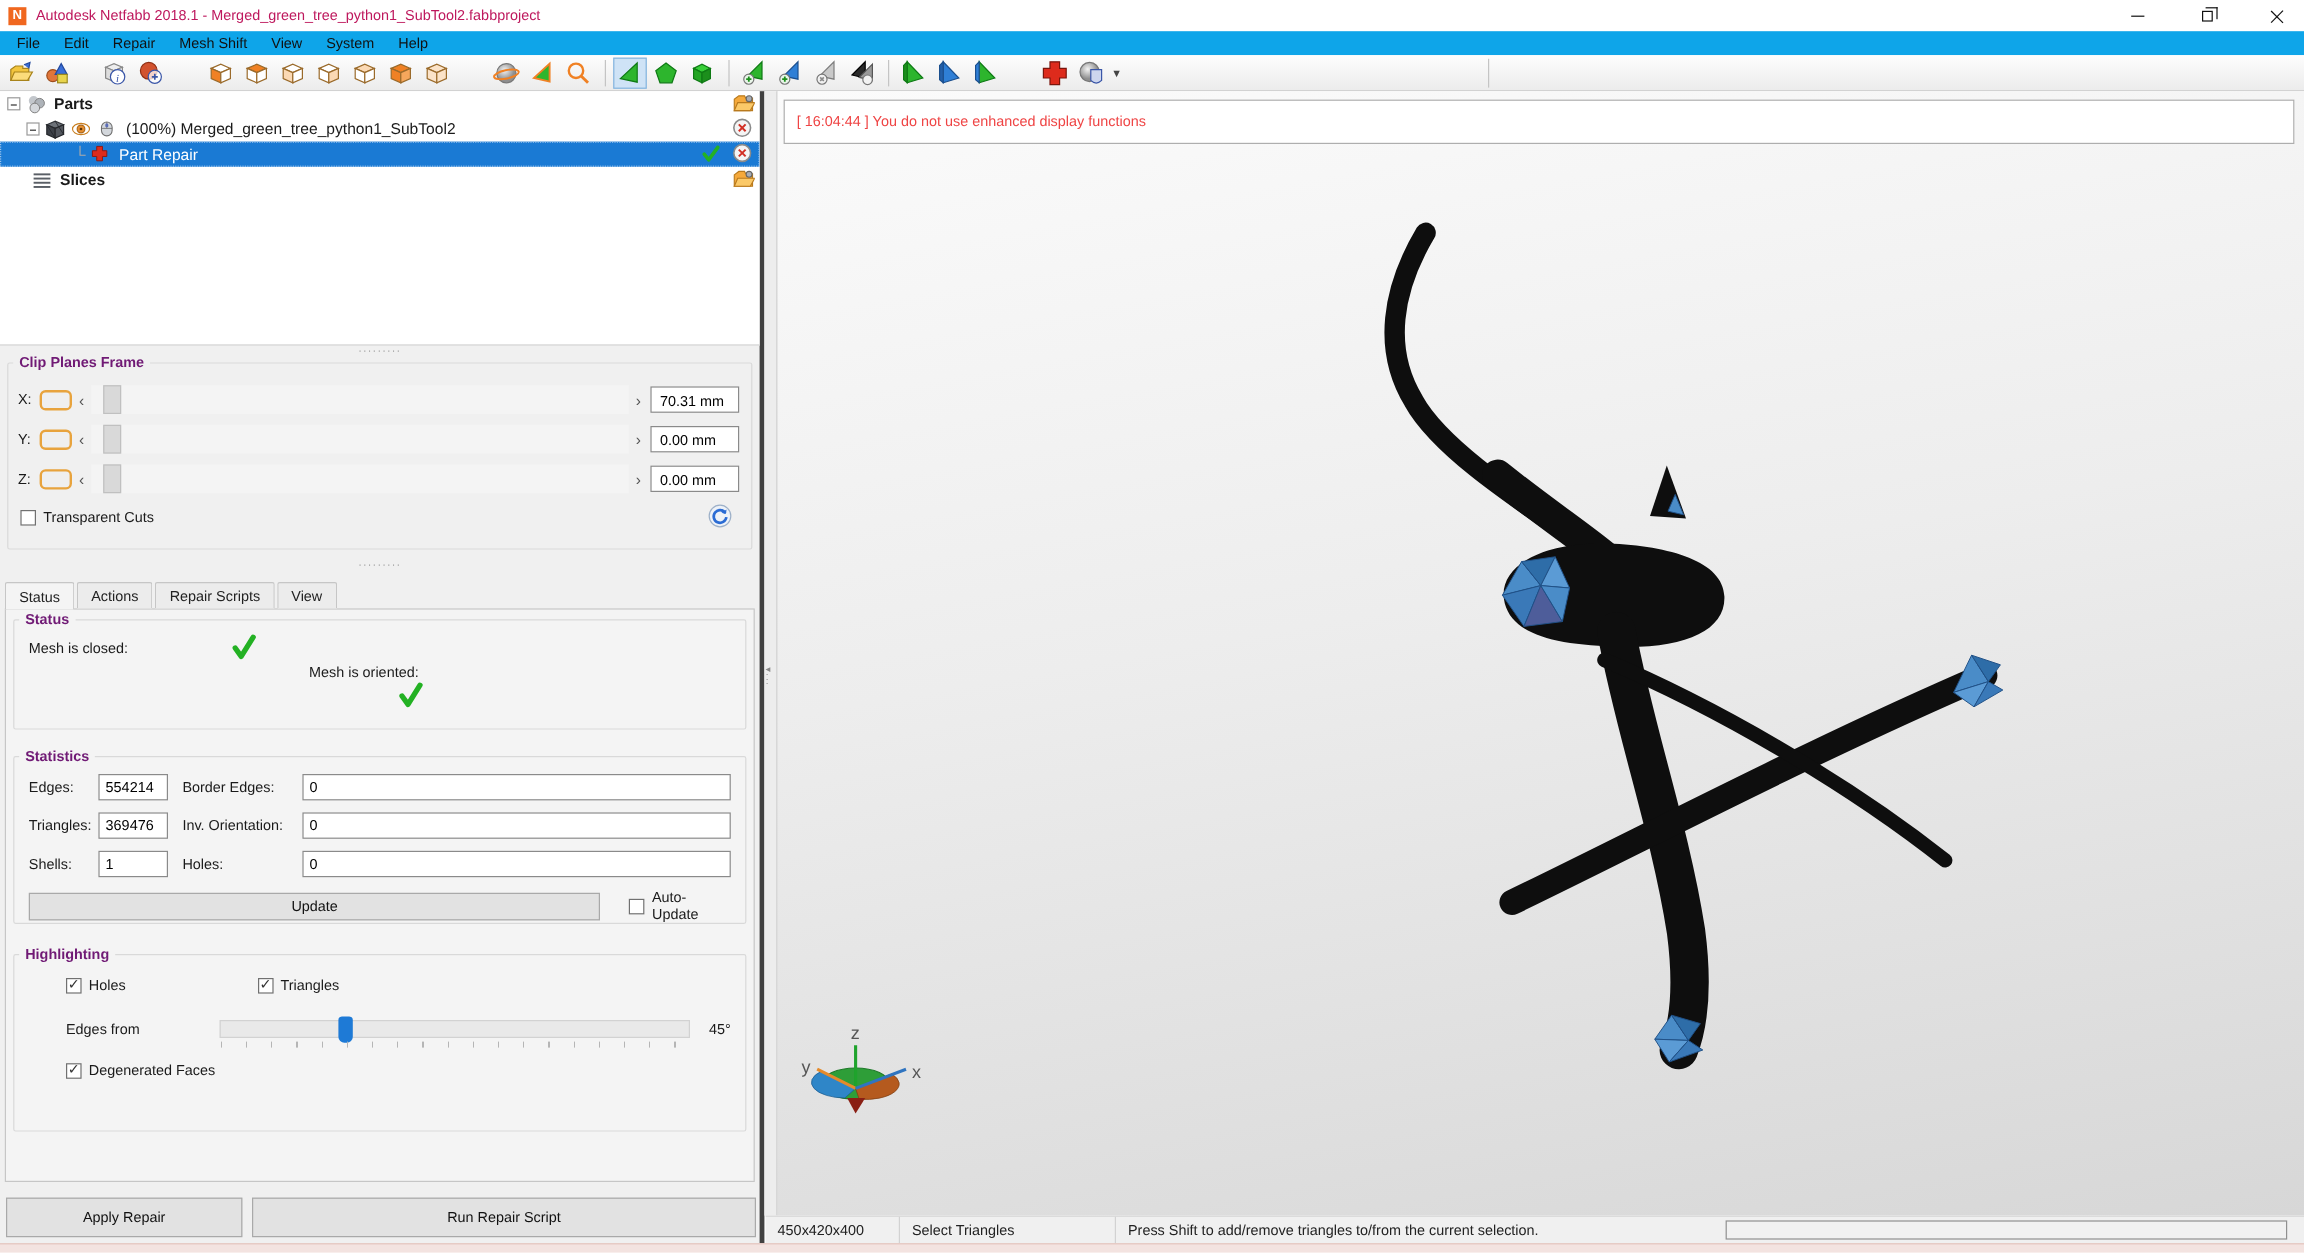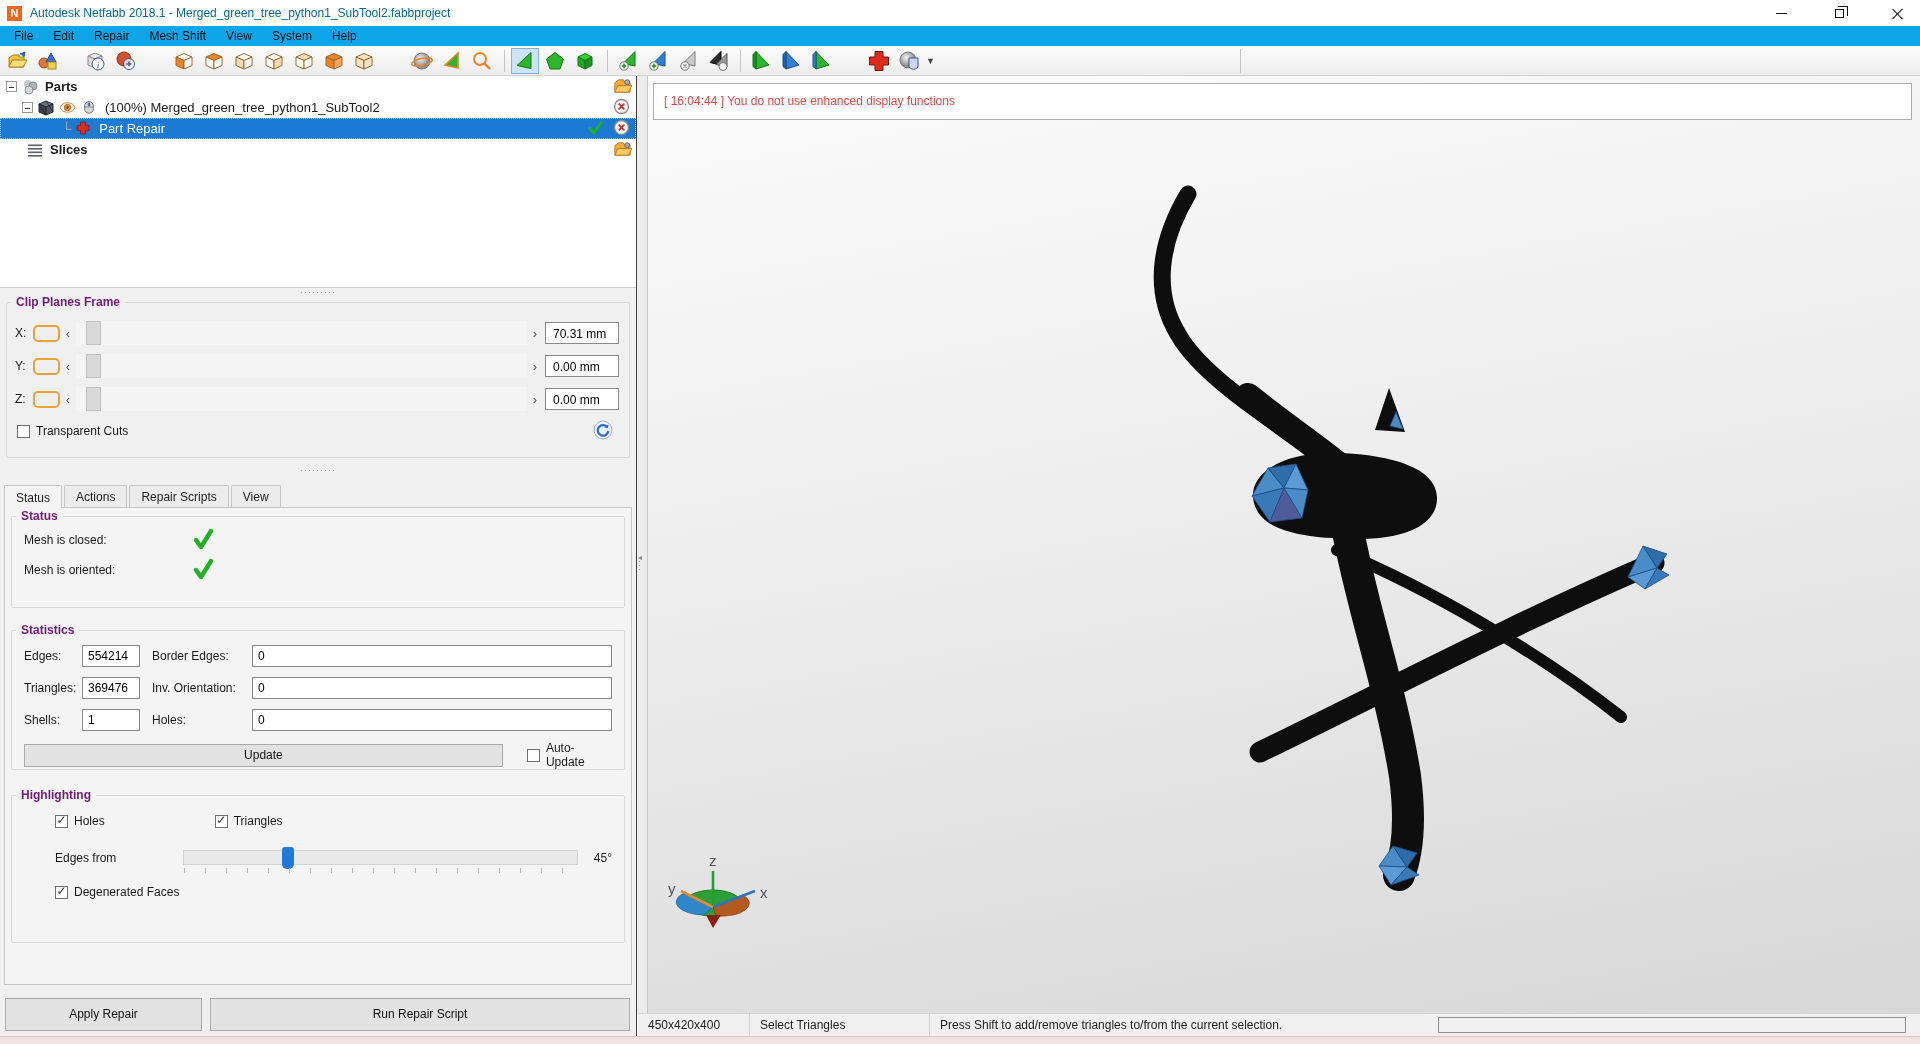--- a/index.html
+++ b/index.html
@@ -2,21 +2,21 @@
 <html><head>
 <meta charset="utf-8">
 <style>
   * { box-sizing: border-box; margin: 0; padding: 0; }
   html,body { width:1920px; height:1044px; overflow:hidden; }
   body { font-family:"Liberation Sans",sans-serif; font-size:12px; color:#1a1a1a; background:#fff; position:relative; }
 
   
   .titlebar { position:absolute; left:0; top:0; width:1920px; height:26px; background:#fff; display:flex; align-items:center; padding-left:7px; }
   .app-logo { width:15px; height:15px; background:#f0671f; color:#fff; font-weight:bold; font-size:11px; line-height:15px; text-align:center; margin-right:8px; }
-  .title-text { font-size:12px; color:#0369a1; }
+  .title-text { font-size:12px; color:#be185d; }
   .win-controls { position:absolute; right:10px; top:0; height:26px; display:flex; align-items:center; gap:32px; }
   .wbtn { width:26px; height:20px; display:flex; align-items:center; justify-content:center; cursor:default; }
   .glyph-min { width:11px; height:1px; background:#111; display:block; }
   .glyph-restore { width:9px; height:9px; border:1px solid #111; position:relative; background:#fff; display:block; }
   .glyph-restore:before { content:""; position:absolute; left:2px; top:-4px; width:9px; height:9px; border:1px solid #111; border-bottom:none; border-left:none; }
   .glyph-close { position:relative; width:11px; height:11px; display:block; }
   .glyph-close:before,.glyph-close:after { content:""; position:absolute; left:5px; top:-1px; width:1.4px; height:14px; background:#111; }
   .glyph-close:before { transform:rotate(45deg); } .glyph-close:after { transform:rotate(-45deg); }
 
   
@@ -27,21 +27,21 @@
   .toolbar { position:absolute; left:0; top:46px; width:1920px; height:30px; background:linear-gradient(#fdfdfd,#ececec); border-bottom:1px solid #d2d2d2; display:flex; align-items:center; padding-left:4px; }
   .tbtn { width:28px; height:26px; display:flex; align-items:center; justify-content:center; border:1px solid transparent; margin-right:2px; }
   .tbtn svg { display:block; }
   .tbtn.active { background:#cfe3f6; border:1px solid #84b4de; }
   .tsep { width:1px; height:22px; background:#c4c4c4; margin:0 6px; }
   .tgap-s { margin-left:18px; } .tgap-m { margin-left:28px; }
   .longsep { position:absolute; left:1240px; top:3px; width:1px; height:24px; background:#c4c4c4; }
   .caret { font-size:9px; color:#444; margin-left:1px; }
 
   
-  .sidepanel { position:absolute; left:0; top:76px; width:637px; bottom:8px; background:#f0f0f0; border-right:1px solid #404040; }
+  .sidepanel { position:absolute; left:0; top:76px; width:637px; bottom:8px; background:#f0f0f0; border-right:4px solid #404040; }
   .tree { position:relative; height:212px; background:#fff; border-bottom:1px solid #cfcfcf; font-size:13px; overflow:hidden; }
   .trow { position:relative; height:21px; display:flex; align-items:center; }
   .trow .lbl { margin-left:6px; white-space:nowrap; }
   .bold { font-weight:bold; }
   .expander { width:11px; height:11px; border:1px solid #9a9a9a; background:#fff; position:relative; flex:none; }
   .expander:after { content:""; position:absolute; left:2px; top:4.5px; width:5px; height:1px; background:#333; }
   .ticon { width:18px; height:18px; flex:none; margin-left:4px; }
   .ticon svg { display:block; }
   .row-right { position:absolute; right:5px; top:1px; display:flex; gap:4px; align-items:center; }
   .trow.selected { background:#1a7ad4; color:#fff; outline:1px dotted #9cc4ec; outline-offset:-1px; }
@@ -509,21 +509,21 @@
   <div class="page">
 
     <div class="group statusgrp">
       <span class="gtitle">Status</span>
       <div class="srow">
         <span class="slbl">Mesh is closed:</span>
         <span class="bigcheck"><svg width="22" height="24" viewBox="0 0 22 24">
               <path d="M4 13l5 7 10-16" fill="none" stroke="#23b123" stroke-width="4.4" stroke-linecap="round" stroke-linejoin="round"></path>
             </svg></span>
       </div>
-      <div class="srow" style="margin-top:-4px;">
+      <div class="srow" style="margin-top:-4px;flex-direction:column;">
         <span class="slbl">Mesh is oriented:</span>
         <span class="bigcheck"><svg width="22" height="24" viewBox="0 0 22 24">
               <path d="M4 13l5 7 10-16" fill="none" stroke="#23b123" stroke-width="4.4" stroke-linecap="round" stroke-linejoin="round"></path>
             </svg></span>
       </div>
     </div>
 
     <div class="group statsgrp">
       <span class="gtitle">Statistics</span>
       <div class="statrow">

